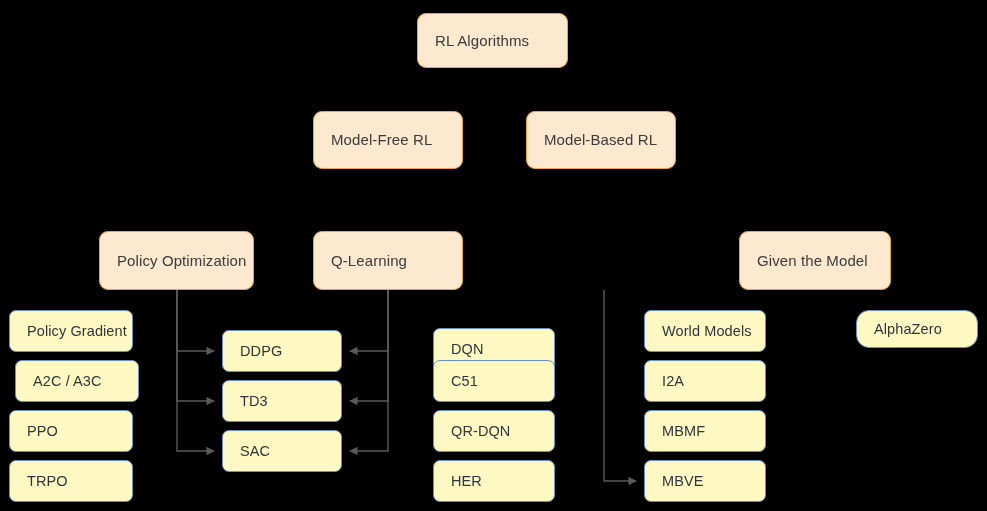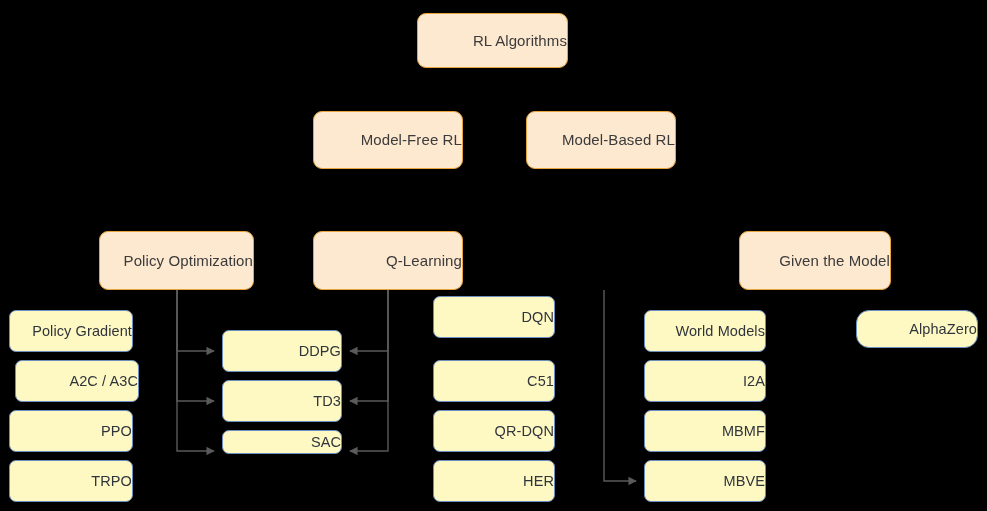--- a/index.html
+++ b/index.html
@@ -22,26 +22,27 @@
     top: 0;
     width: 987px;
     height: 511px;
     pointer-events: none;
   }
   .node {
     position: absolute;
     box-sizing: border-box;
     display: flex;
     align-items: center;
-    justify-content: flex-end;
+    justify-content: flex-start;
     text-align: center;
     border-radius: 8px;
     line-height: 1.15;
     white-space: nowrap;
     letter-spacing: 0.1px;
+    padding-left: 17px;
   }
   .node.cat {
     background: #fde8d0;
     border: 1.6px solid #e8a33d;
     color: #3b3b3b;
     font-size: 15px;
     border-radius: 9px;
   }
   .node.leaf {
     background: #fef9c3;
@@ -111,24 +112,24 @@
     </div>
     <div class="node leaf" style="left: 9px; top: 460px; width: 124px; height: 42px;">
       <span>TRPO</span>
     </div>
     <div class="node leaf" style="left: 222px; top: 330px; width: 120px; height: 42px;">
       <span>DDPG</span>
     </div>
     <div class="node leaf" style="left: 222px; top: 380px; width: 120px; height: 42px;">
       <span>TD3</span>
     </div>
-    <div class="node leaf" style="left: 222px; top: 430px; width: 120px; height: 24px;">
+    <div class="node leaf" style="left: 222px; top: 430px; width: 120px; height: 42px;">
       <span>SAC</span>
     </div>
-    <div class="node leaf" style="left: 433px; top: 296px; width: 122px; height: 42px;">
+    <div class="node leaf" style="left: 433px; top: 328px; width: 122px; height: 42px;">
       <span>DQN</span>
     </div>
     <div class="node leaf" style="left: 433px; top: 360px; width: 122px; height: 42px;">
       <span>C51</span>
     </div>
     <div class="node leaf" style="left: 433px; top: 460px; width: 122px; height: 42px;">
       <span>HER</span>
     </div>
     <div class="node leaf" style="left: 433px; top: 410px; width: 122px; height: 42px;">
       <span>QR-DQN</span>

